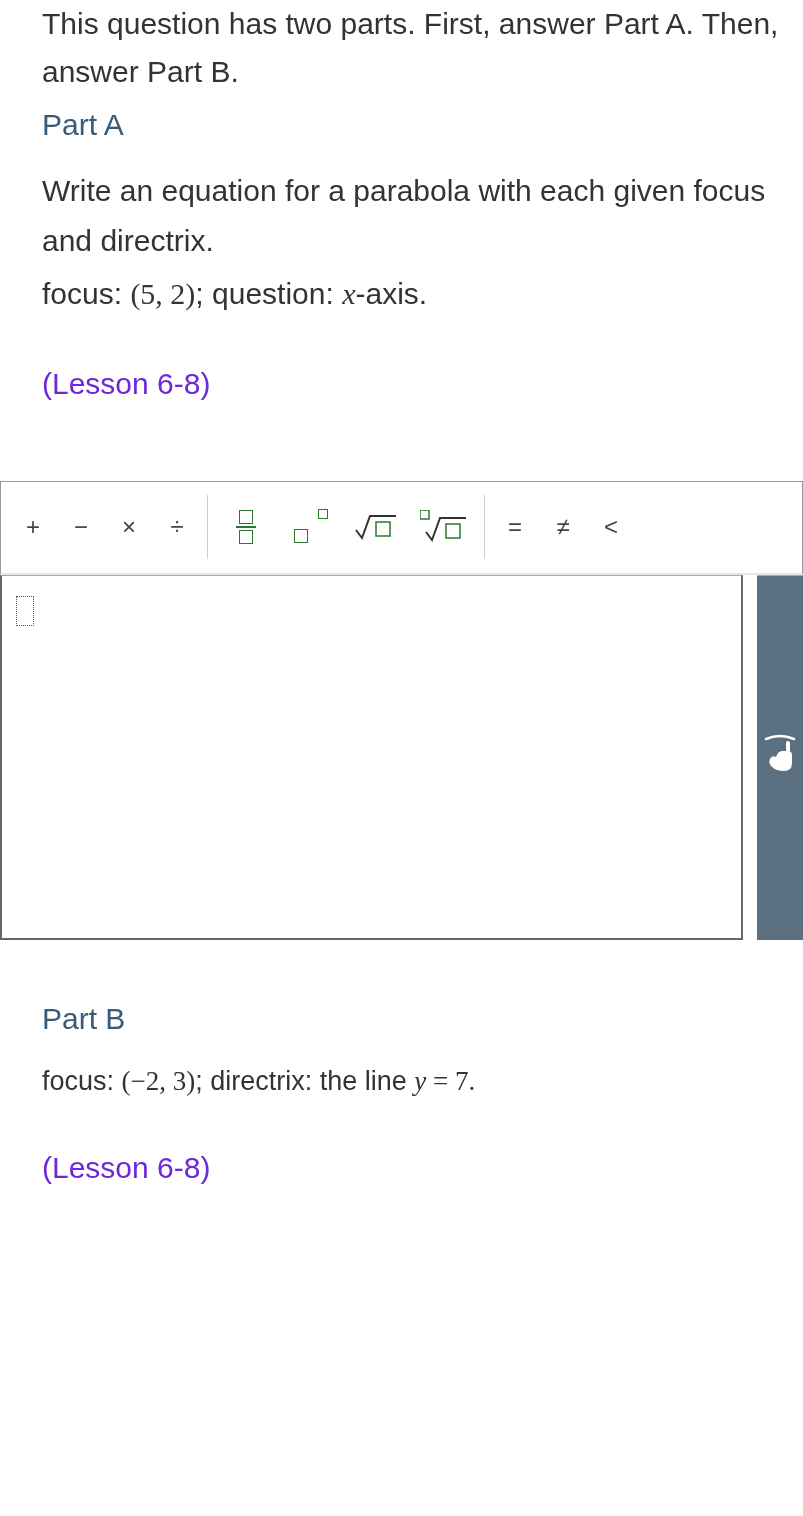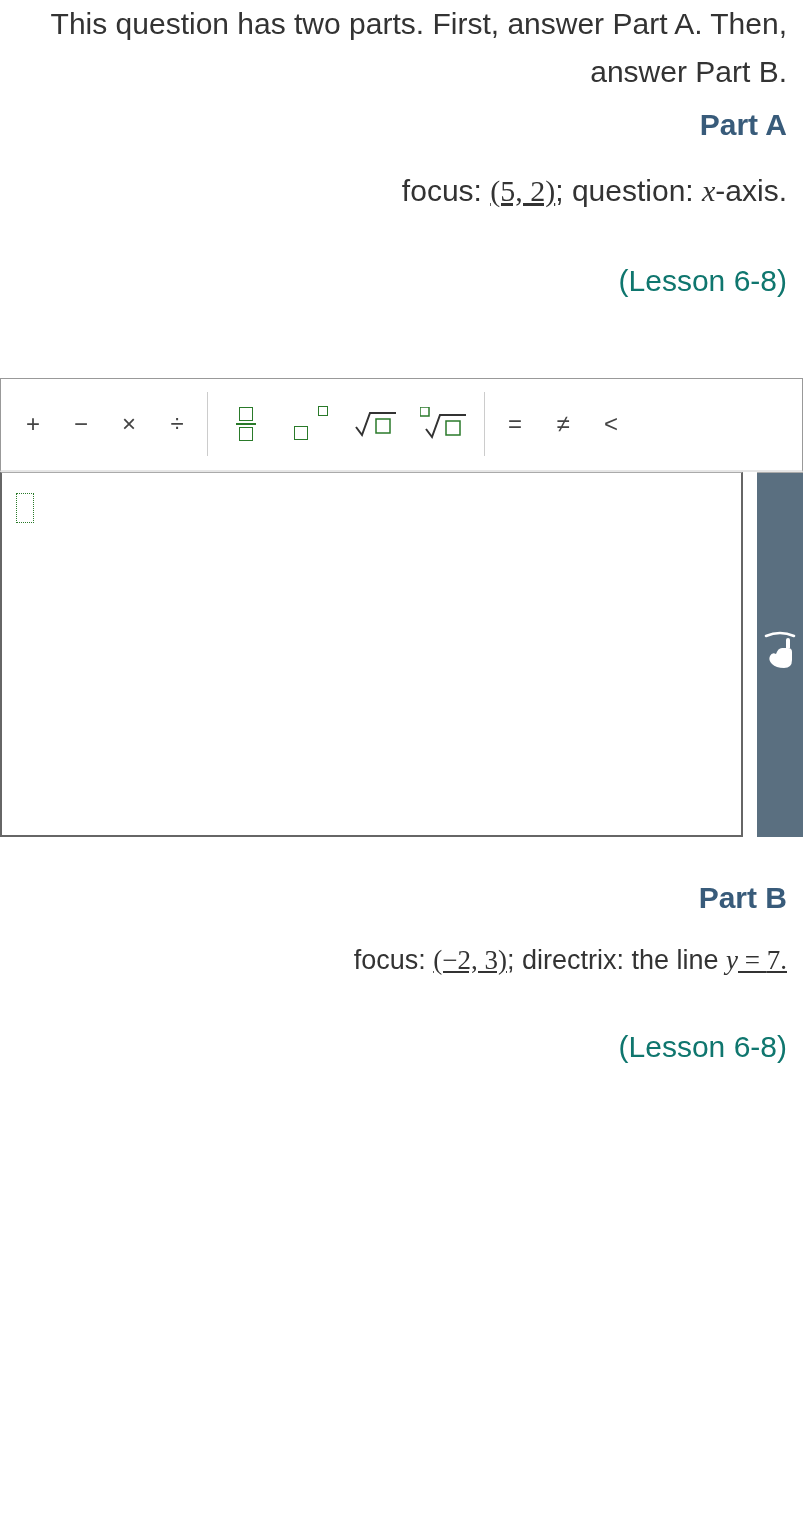--- a/index.html
+++ b/index.html
@@ -2,45 +2,45 @@
 <html><head>
 <meta charset="utf-8">
 <style>
   * { box-sizing: border-box; margin: 0; padding: 0; }
   body {
     font-family: -apple-system, BlinkMacSystemFont, "Segoe UI", Helvetica, Arial, sans-serif;
     color: #333333;
     background: #ffffff;
     width: 803px;
   }
-  .content { padding: 0 16px 0 42px; text-align: right; }
+  .content { padding: 0 0 0 42px; }
   .intro {
     font-size: 30px;
     line-height: 1.6;
     color: #333333;
     margin-bottom: 12px;
   }
   .part-label {
     font-size: 30px;
-    font-weight: 700;
+    font-weight: 400;
     color: #385b7a;
     margin-bottom: 24px;
   }
   .prompt {
     font-size: 30px;
     line-height: 1.65;
     color: #333333;
   }
   .lesson {
     font-size: 30px;
-    color: #0f766e;
+    color: #6d28d9;
     margin-top: 48px;
     margin-bottom: 80px;
   }
-  .math-serif { font-family: Georgia, "Times New Roman", serif; text-decoration: underline; }
+  .math-serif { font-family: Georgia, "Times New Roman", serif; }
   .math-italic { font-style: italic; font-family: Georgia, "Times New Roman", serif; }
   .focus-line { margin-top: 4px; }
 
   
   .editor-wrap { margin-top: 0; }
   .toolbar {
     display: flex;
     align-items: center;
     height: 94px;
     border: 1px solid #999999;
@@ -140,36 +140,37 @@
     justify-content: center;
   }
   .side-icon {
     width: 36px;
     height: 36px;
     display: flex;
     align-items: center;
     justify-content: center;
   }
 
-  .partB { margin-top: 44px; }
+  .partB { margin-top: 62px; }
   .partB .prompt-line {
     font-size: 27px;
     margin-top: 24px;
     line-height: 1.6;
   }
   .partB .lesson { margin-top: 48px; }
 </style>
 </head>
 <body>
 
 <div class="content">
   <p class="intro">This question has two parts. First, answer Part A. Then, answer Part B.</p>
 
   <h3 class="part-label">Part A</h3>
 
+  <p class="prompt">Write an equation for a parabola with each given focus and directrix.</p>
   <p class="prompt focus-line">
     <span>focus: </span><span class="math-serif">(5, 2)</span><span>; question: </span><span class="math-italic">x</span><span>-axis.</span>
   </p>
 
   <p class="lesson">(Lesson 6-8)</p>
 </div>
 
 <div class="editor-wrap">
   <div class="toolbar">
     <button class="tb-btn">+</button>

